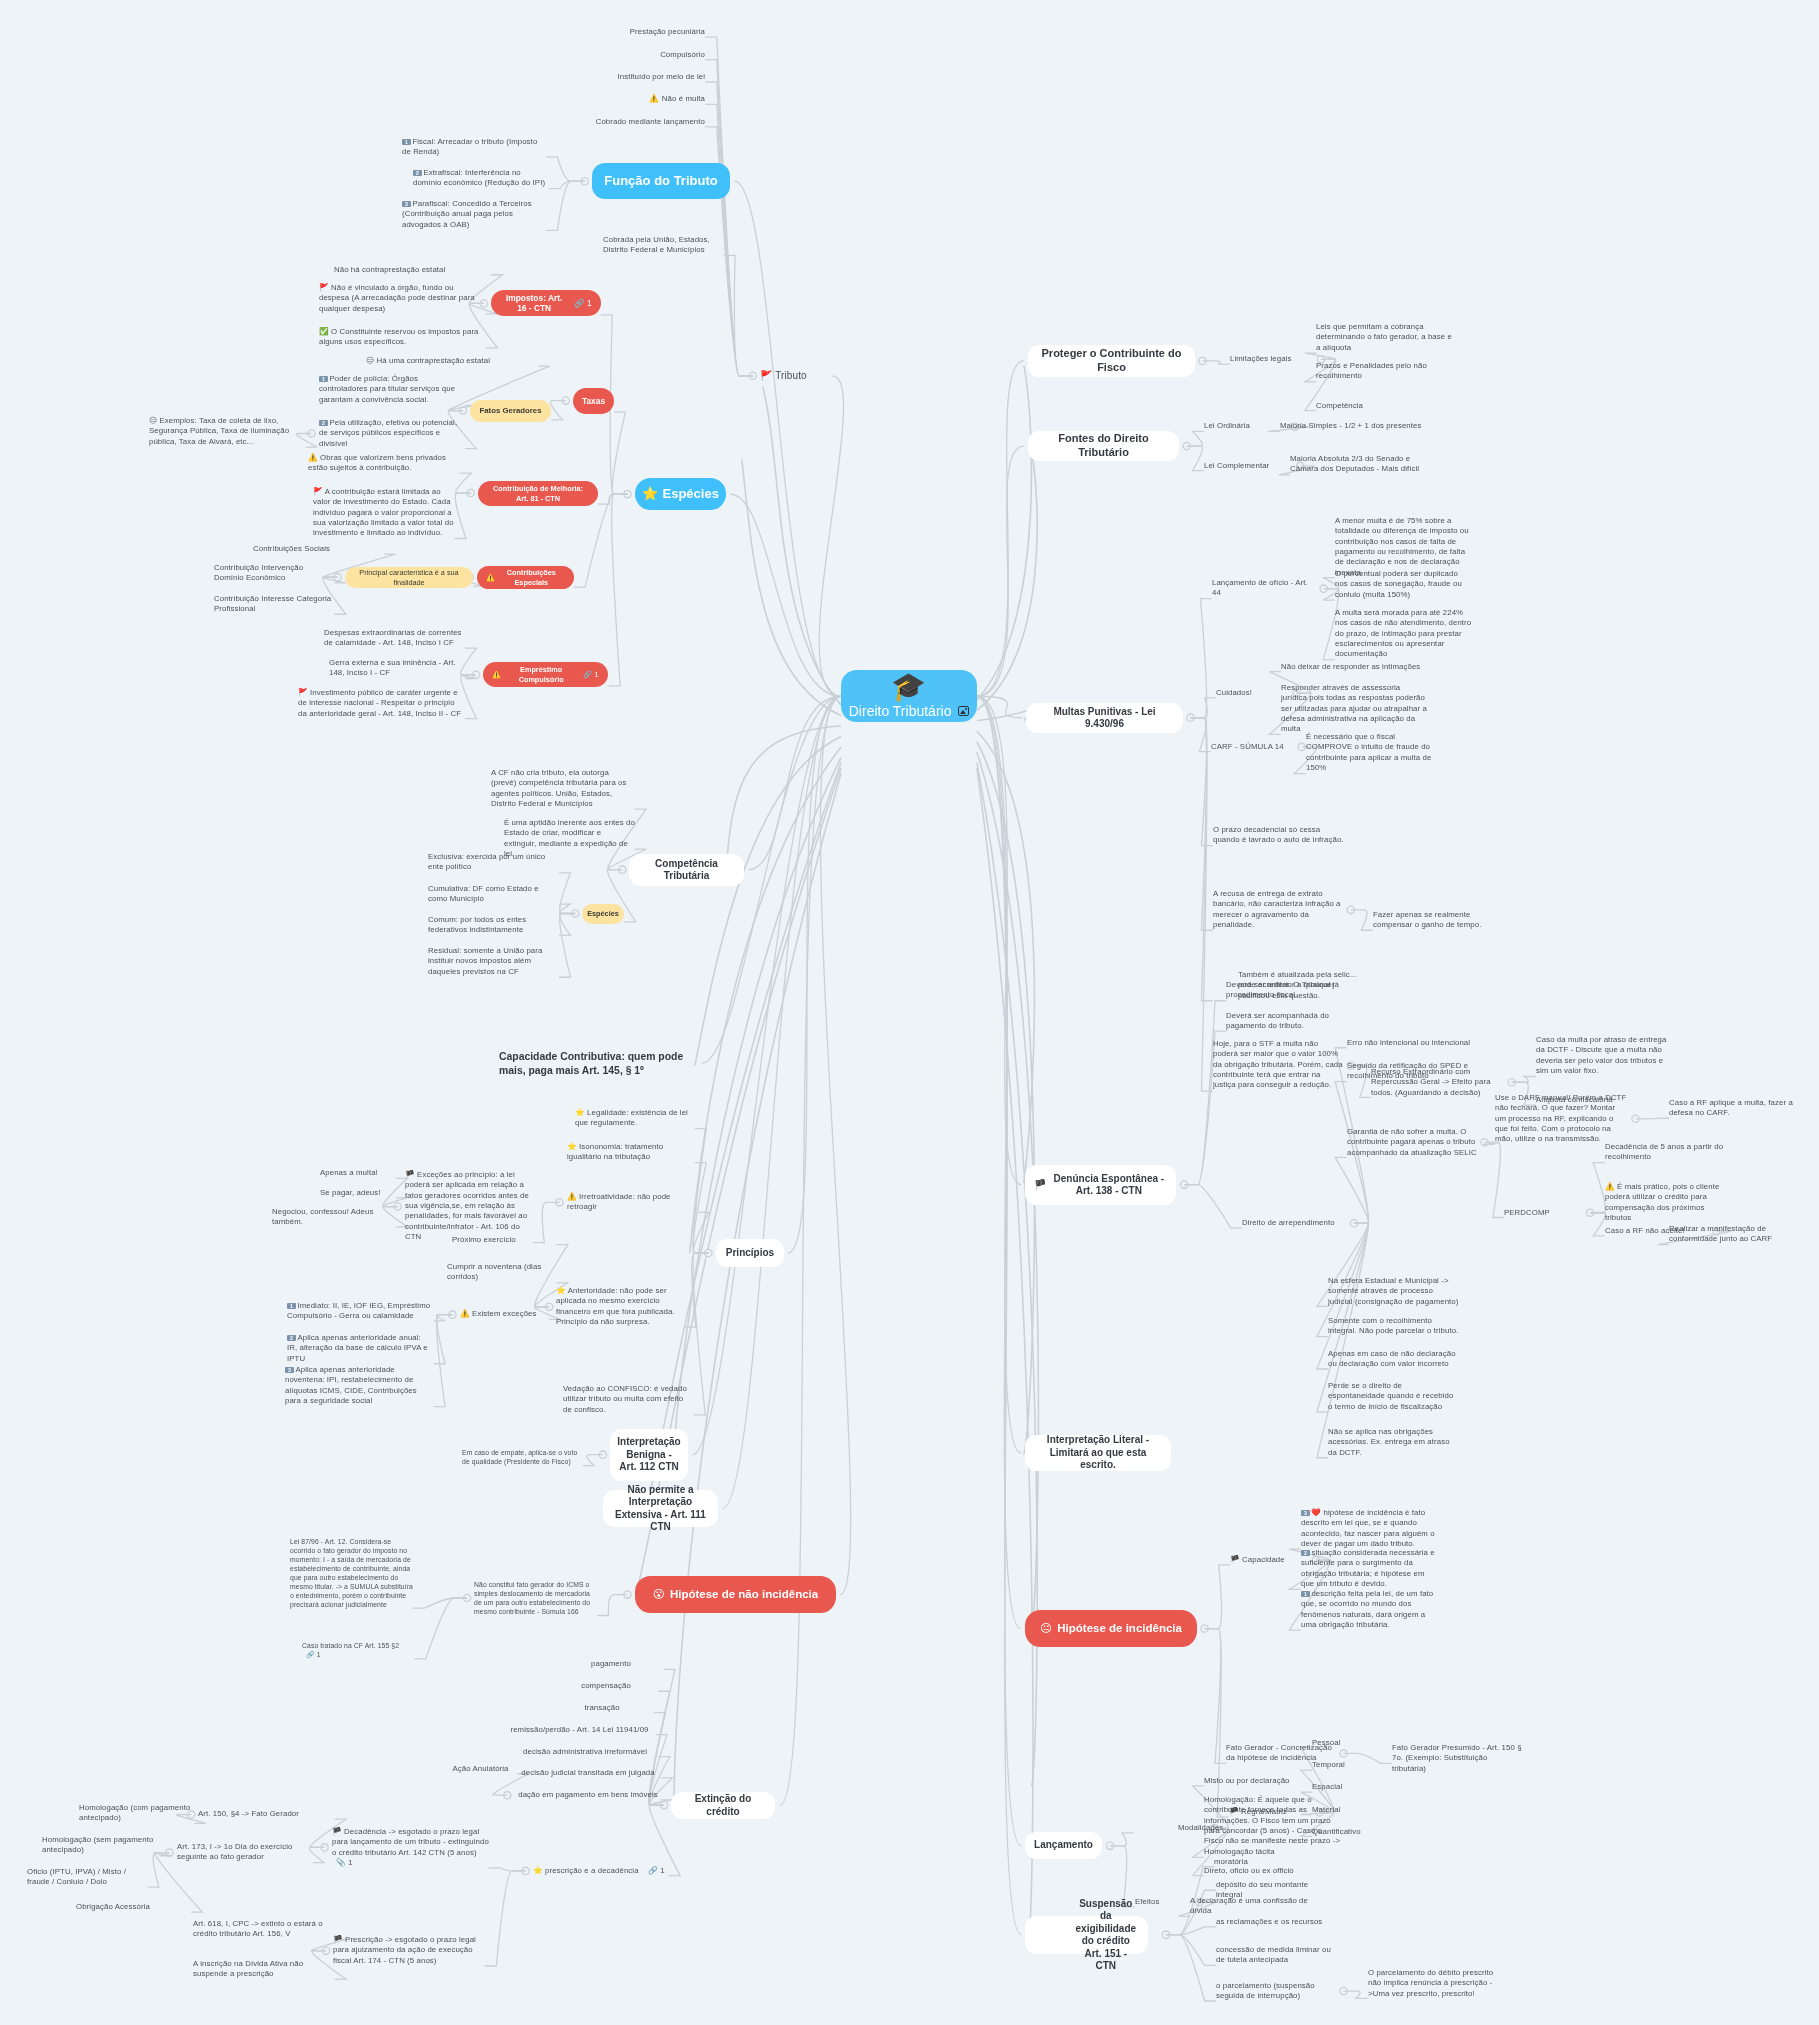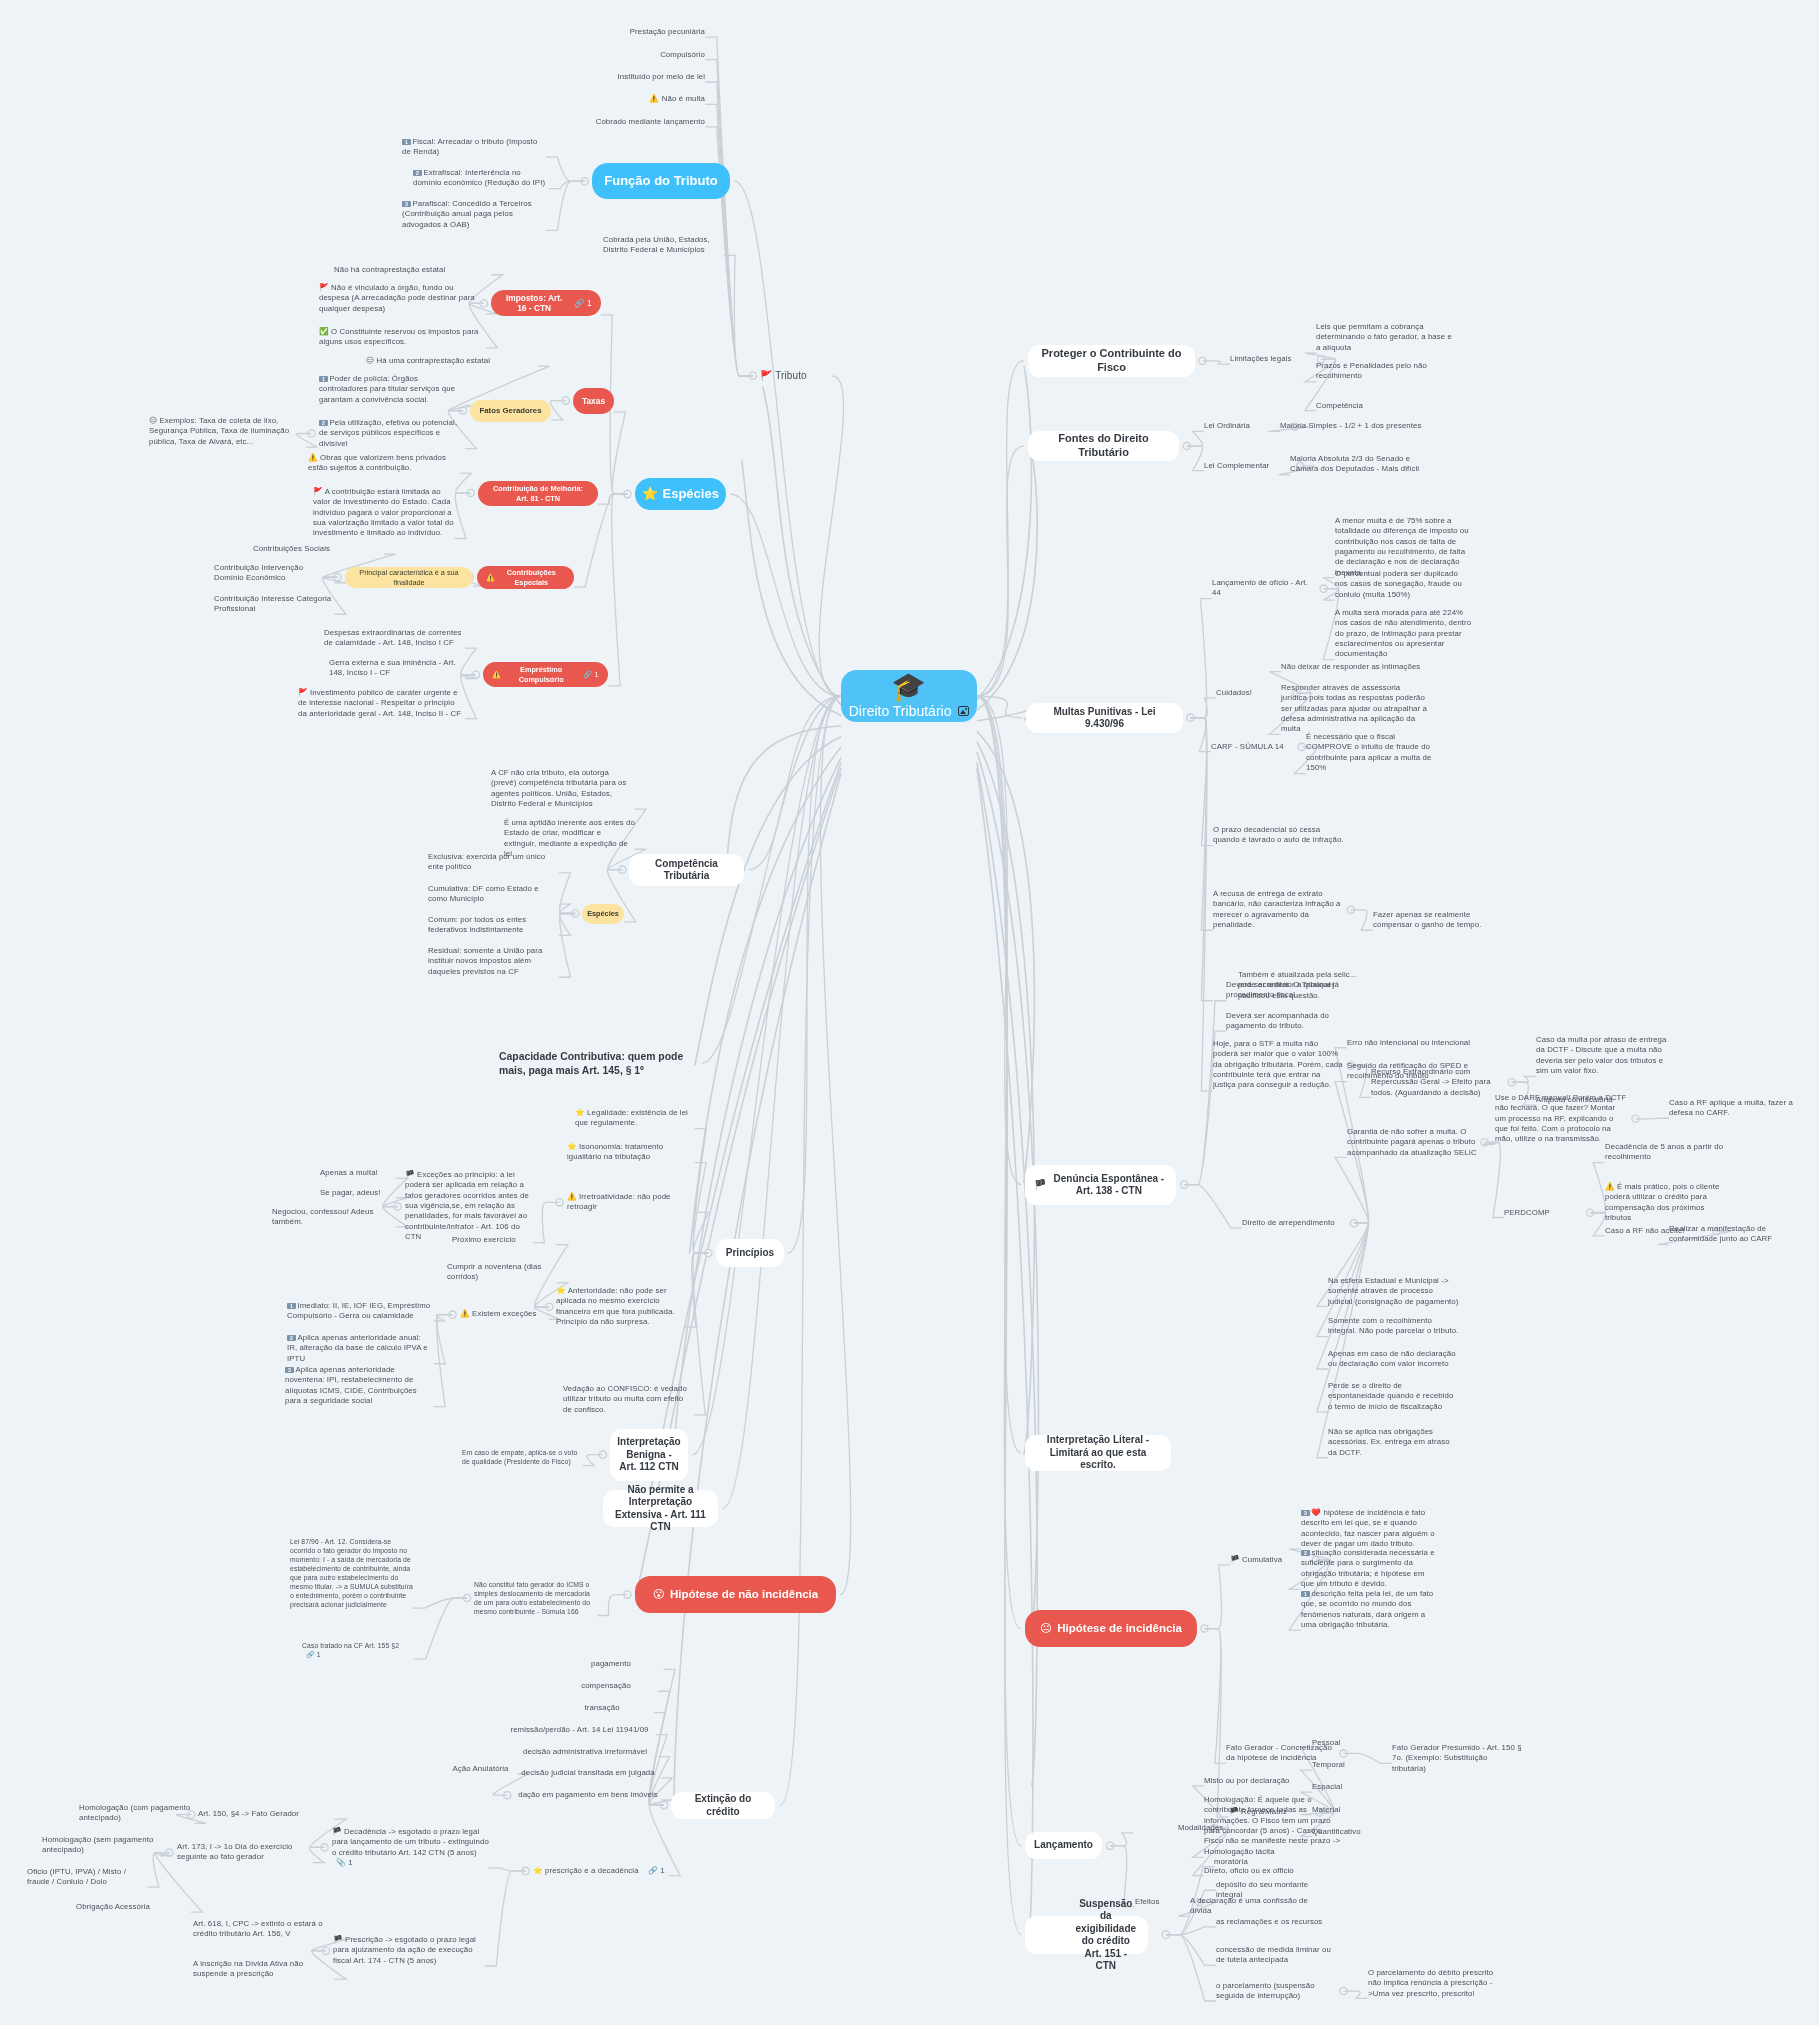--- a/index.html
+++ b/index.html
@@ -347,21 +347,21 @@
 
   <div class="node leaf r" style="left:580px;top:26px;width:125px;">Prestação pecuniária</div>
   <div class="node leaf r" style="left:580px;top:49px;width:125px;">Compulsório</div>
   <div class="node leaf r" style="left:548px;top:71px;width:157px;">Instituído por meio de lei</div>
   <div class="node leaf r" style="left:564px;top:93px;width:141px;"><span class="emo">⚠️</span> <span>Não é multa</span></div>
   <div class="node leaf r" style="left:548px;top:116px;width:157px;">Cobrado mediante lançamento</div>
   <div class="node leaf l" style="left:603px;top:234px;width:120px;">Cobrada pela União, Estados, Distrito Federal e Municípios</div>
 
   <div class="node leaf l" style="left:760px;top:368px;width:68px;font-size:10px;"><span class="emo">🚩</span> <span>Tributo</span></div>
 
-  <div class="node pill blue" style="left:592px;top:163px;width:138px;height:36px;">Função do Tributo</div>
+  <div class="node pill blue" style="left:592px;top:163px;width:138px;height:36px;border-radius:13px;">Função do Tributo</div>
   <div class="node leaf l" style="left:402px;top:136px;width:144px;"><span class="badge">1</span><span>Fiscal: Arrecadar o tributo (Imposto de Renda)</span></div>
   <div class="node leaf l" style="left:413px;top:167px;width:136px;"><span class="badge">2</span><span>Extrafiscal: Interferência no domínio econômico (Redução do IPI)</span></div>
   <div class="node leaf l" style="left:402px;top:198px;width:144px;"><span class="badge">3</span><span>Parafiscal: Concedido a Terceiros (Contribuição anual paga pelos advogados à OAB)</span></div>
 
   <div class="node pill blue" style="left:635px;top:478px;width:91px;height:32px;">
     <span class="emo" style="margin-right:4.2px;">⭐</span>
       <span>Espécies</span>
   </div>
 
   <div class="node pill red" style="left:491px;top:290px;width:110px;height:26px;">
@@ -534,21 +534,21 @@
   <div class="node leaf l" style="left:1605px;top:1181px;width:128px;"><span class="emo">⚠️</span> <span>É mais prático, pois o cliente poderá utilizar o crédito para compensação dos próximos tributos</span></div>
   <div class="node leaf l" style="left:1605px;top:1225px;width:104px;">Caso a RF não aceite!</div>
   <div class="node leaf l" style="left:1669px;top:1223px;width:133px;">Realizar a manifestação de conformidade junto ao CARF</div>
 
   <div class="node pill white sm" style="left:1025px;top:1435px;width:146px;height:36px;">Interpretação Literal - Limitará ao que esta escrito.</div>
 
   <div class="node pill red big" style="left:1025px;top:1610px;width:172px;height:37px;">
     <span class="emo" style="margin-right:5.2px;">😐</span>
       <span>Hipótese de incidência</span>
   </div>
-  <div class="node leaf l" style="left:1230px;top:1554px;width:78px;"><span class="emo">🏴</span> <span>Cumulativa</span></div>
+  <div class="node leaf l" style="left:1230px;top:1554px;width:78px;"><span class="emo">🏴</span> <span>Capacidade</span></div>
   <div class="node leaf l" style="left:1301px;top:1507px;width:138px;"><span class="badge">3</span><span class="emo">❤️</span> <span>hipótese de incidência é fato descrito em lei que, se e quando acontecido, faz nascer para alguém o dever de pagar um dado tributo.</span></div>
   <div class="node leaf l" style="left:1301px;top:1547px;width:138px;"><span class="badge">2</span><span>situação considerada necessária e suficiente para o surgimento da obrigação tributária; é hipótese em que um tributo é devido.</span></div>
   <div class="node leaf l" style="left:1301px;top:1588px;width:136px;"><span class="badge">1</span><span>descrição feita pela lei, de um fato que, se ocorrido no mundo dos fenômenos naturais, dará origem a uma obrigação tributária.</span></div>
 
   <div class="node leaf l" style="left:1229px;top:1806px;width:84px;"><span class="emo">🏴</span> <span>Regra/Matriz</span></div>
   <div class="node leaf l" style="left:1312px;top:1737px;width:73px;">Pessoal</div>
   <div class="node leaf l" style="left:1312px;top:1759px;width:73px;">Temporal</div>
   <div class="node leaf l" style="left:1312px;top:1781px;width:73px;">Espacial</div>
   <div class="node leaf l" style="left:1312px;top:1804px;width:73px;">Material</div>
   <div class="node leaf l" style="left:1312px;top:1826px;width:73px;">Quantificativo</div>

